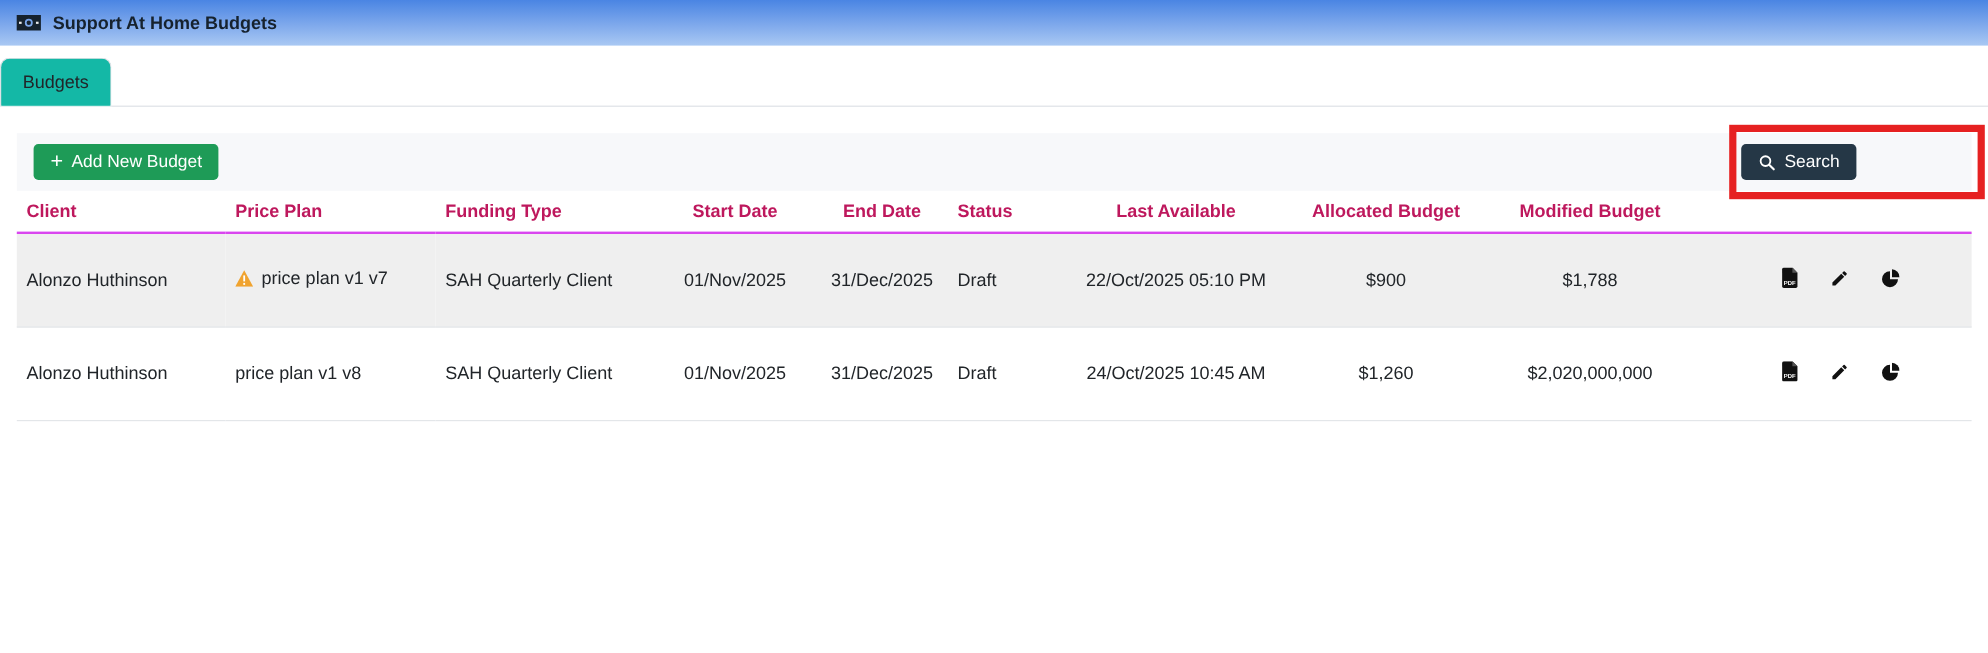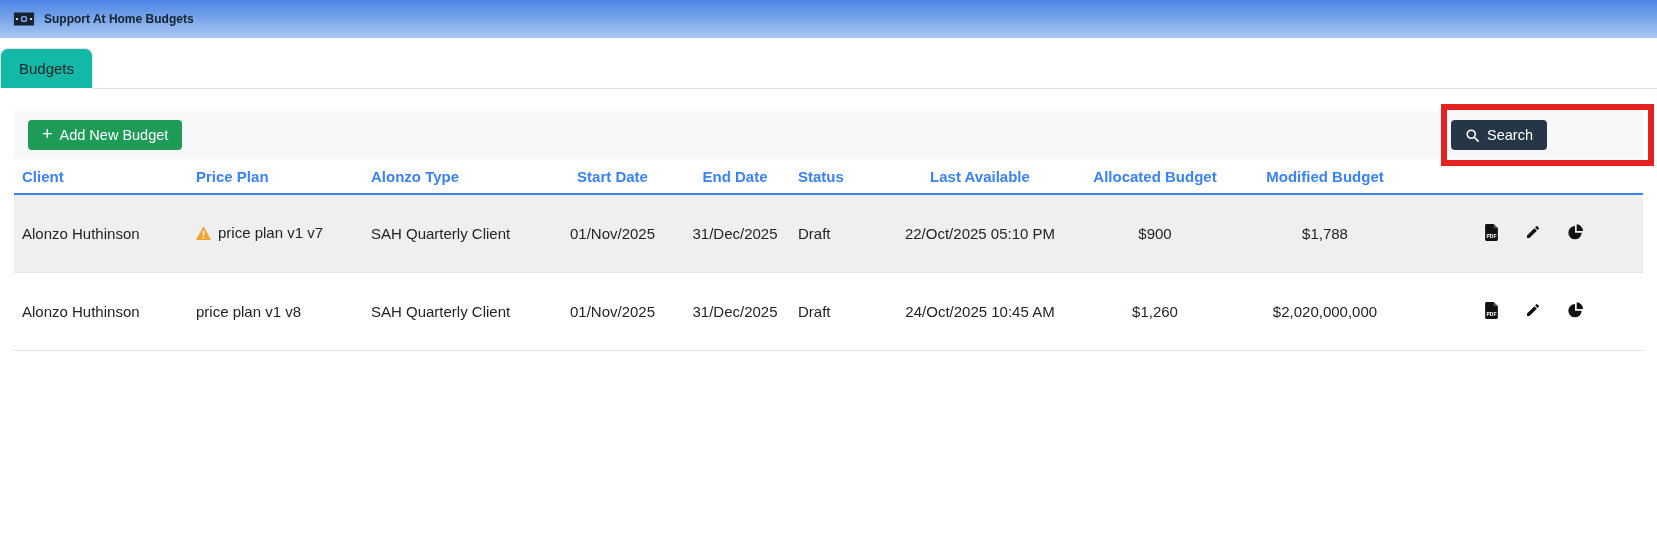--- a/index.html
+++ b/index.html
@@ -6,21 +6,21 @@
   body{
     width:1657px;height:544px;overflow:hidden;background:#ffffff;
     font-family:"Liberation Sans","DejaVu Sans",sans-serif;
     color:#212529;position:relative;
   }
   
   .appbar{
     height:38px;display:flex;align-items:center;gap:9px;padding:0 13px;
     background:linear-gradient(180deg,#4a85e3 0%,#7fa9ec 55%,#a9c8f3 100%);
   }
-  .appbar .title{font-size:12px;font-weight:bold;color:#16222e;}
+  .appbar .title{font-size:15px;font-weight:bold;color:#16222e;}
   .appbar svg{display:block;}
   
   .tabbar{margin-top:10px;display:flex;align-items:flex-end;border-bottom:1px solid #dee2e6;}
   .tab{
     font-size:15px;padding:11px 18px;cursor:pointer;color:#212529;background:transparent;
     border:1px solid transparent;border-bottom:none;white-space:nowrap;
   }
   .tab.active{
     background:#14b8a6;border:1px solid #dee2e6;border-bottom:1px solid #fff;
     margin-bottom:-1px;border-radius:8px 8px 0 0;
@@ -35,22 +35,22 @@
     display:inline-flex;align-items:center;gap:7px;border:none;border-radius:4px;
     font-size:14.5px;color:#fff;padding:0 14px;height:30px;cursor:pointer;
     font-family:"Liberation Sans","DejaVu Sans",sans-serif;
   }
   .btn-add{background:#1e9b57;}
   .btn-add .plus{font-size:18px;font-weight:400;line-height:1;margin-top:-2px;}
   .btn-search{background:#253746;margin-right:82px;}
   
   table{width:100%;border-collapse:collapse;font-size:15px;margin-top:0;}
   thead th{
-    font-weight:bold;color:#3b82f6;padding:8px 8px;height:18px;
-    border-bottom:2px solid #3b82f6;white-space:nowrap;
+    font-weight:bold;color:#be185d;padding:8px 8px;height:18px;
+    border-bottom:2px solid #d946ef;white-space:nowrap;
   }
   tbody td{padding:15px 8px;height:47px;vertical-align:middle;white-space:nowrap;}
   tbody tr{border-bottom:1px solid #e3e6e9;}
   tbody tr:nth-child(odd){background:#efefef;}
   .al{text-align:left;} .ac{text-align:center;} .ar{text-align:right;}
   .cell-actions{padding-right:60px !important;}
   .actions-wrap{display:flex;justify-content:flex-end;gap:26px;align-items:center;}
   .action-icon{cursor:pointer;display:inline-block;}
   .warn{display:inline-block;vertical-align:-2px;margin-right:7px;}
   
@@ -106,21 +106,21 @@
         <col style="width:90px">
       <col style="width:200px">
         <col style="width:150px">
         <col style="width:190px">
         <col>
     </colgroup>
     <thead>
       <tr id="header-row">
           <th class="al">Client</th>
           <th class="al">Price Plan</th>
-          <th class="al">Alonzo Type</th>
+          <th class="al">Funding Type</th>
           <th class="ac">Start Date</th>
           <th class="ac">End Date</th>
           <th class="al">Status</th>
           <th class="ac">Last Available</th>
           <th class="ac">Allocated Budget</th>
           <th class="ac">Modified Budget</th>
           <th></th>
         </tr>
     </thead>
     <tbody id="table-body">

